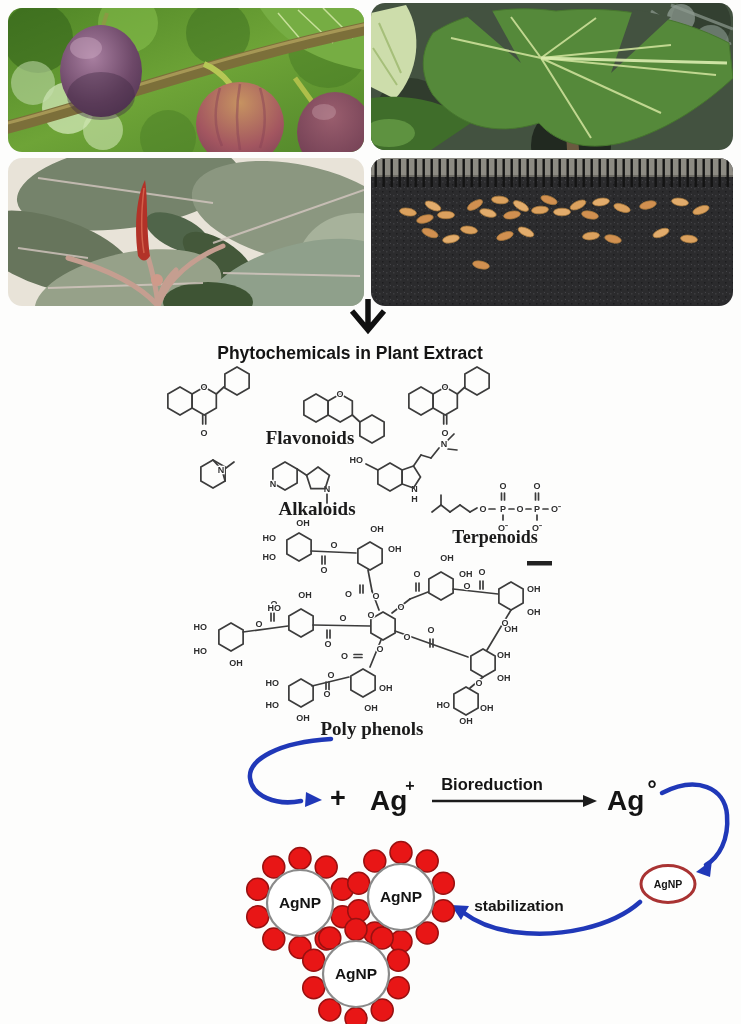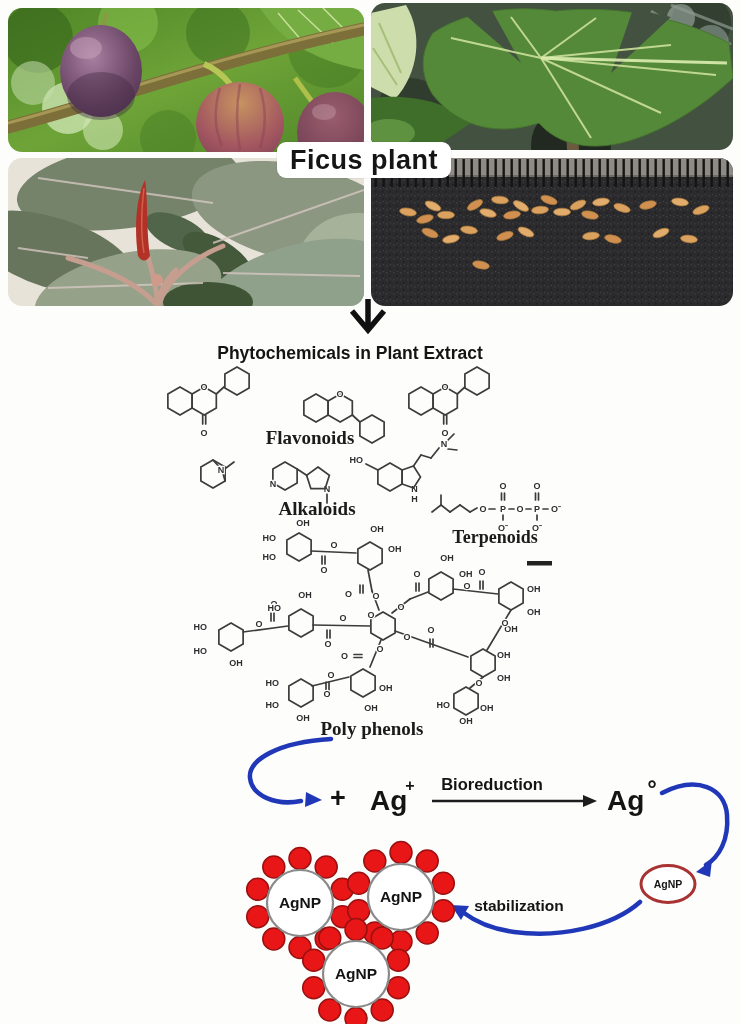--- a/index.html
+++ b/index.html
@@ -204,23 +204,20 @@
           <ellipse cx="155" cy="74" rx="8.5" ry="3.8" fill="#e2ac6c" stroke="#a97a3c" stroke-width="0.7" transform="rotate(25 155 74)"></ellipse>
           <ellipse cx="220" cy="78" rx="8.5" ry="3.8" fill="#dba15e" stroke="#a97a3c" stroke-width="0.7" transform="rotate(-6 220 78)"></ellipse>
           <ellipse cx="242" cy="81" rx="8.5" ry="3.8" fill="#d19050" stroke="#a97a3c" stroke-width="0.7" transform="rotate(14 242 81)"></ellipse>
           <ellipse cx="290" cy="75" rx="8.5" ry="3.8" fill="#e2ac6c" stroke="#a97a3c" stroke-width="0.7" transform="rotate(-22 290 75)"></ellipse>
           <ellipse cx="318" cy="81" rx="8.5" ry="3.8" fill="#dba15e" stroke="#a97a3c" stroke-width="0.7" transform="rotate(6 318 81)"></ellipse>
           <ellipse cx="110" cy="107" rx="8.5" ry="3.8" fill="#d19050" stroke="#a97a3c" stroke-width="0.7" transform="rotate(12 110 107)"></ellipse>
         </g>
     </svg>
   </div>
 
-  <div id="plant-label">
-    <span>Ficus plant</span>
-  </div>
 
   <svg id="overlay" viewBox="0 0 741 1024">
     <defs>
       <g id="hexdef">
           <polygon class="bond" points="0,-14 12.12,-7 12.12,7 0,14 -12.12,7 -12.12,-7"></polygon>
         </g>
     </defs>
 
     <path d="M368 299 L368 326 M352 311 L368 330 L384 311" stroke="#111" stroke-width="5.5" fill="none"></path>
 

